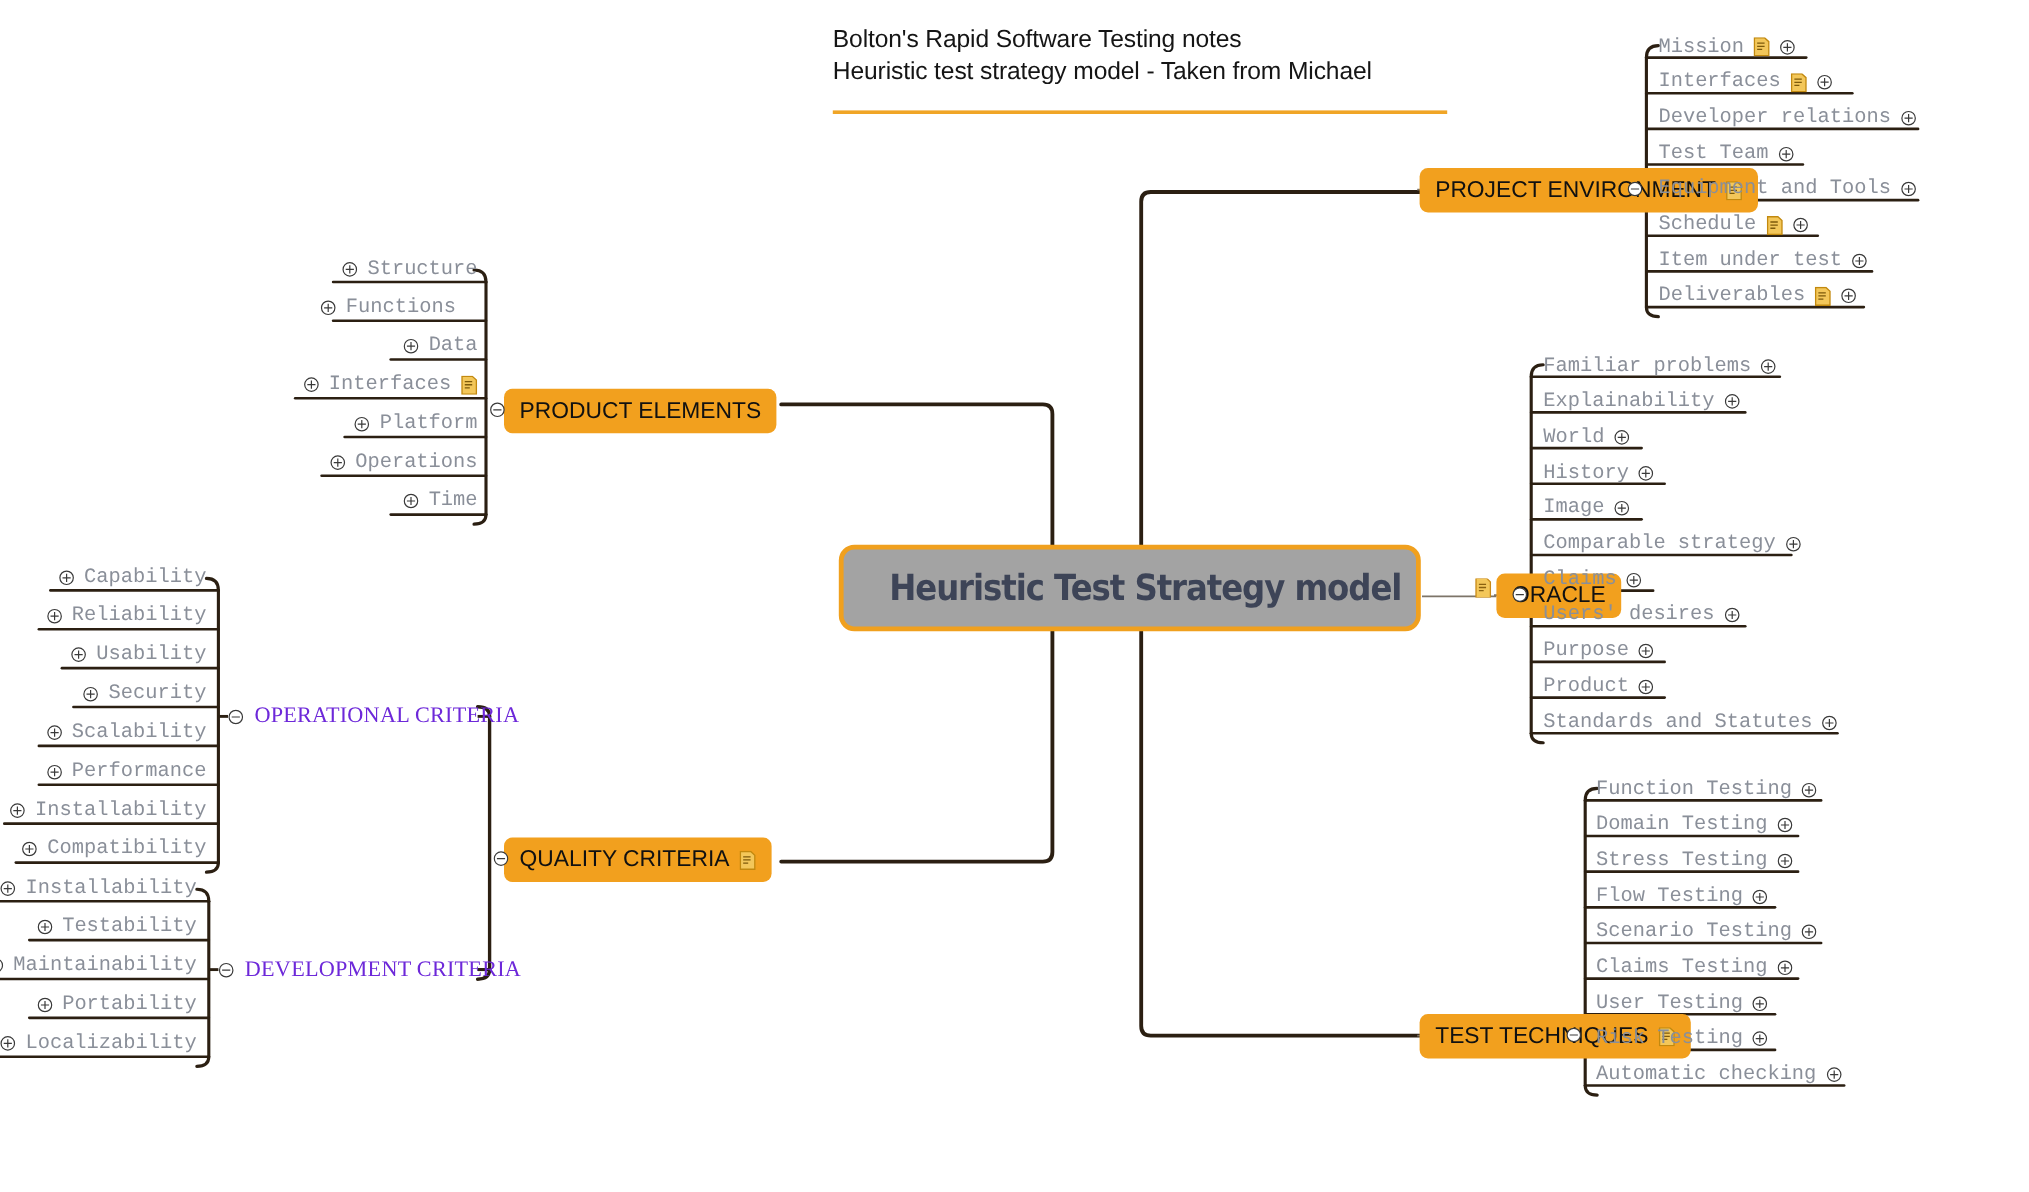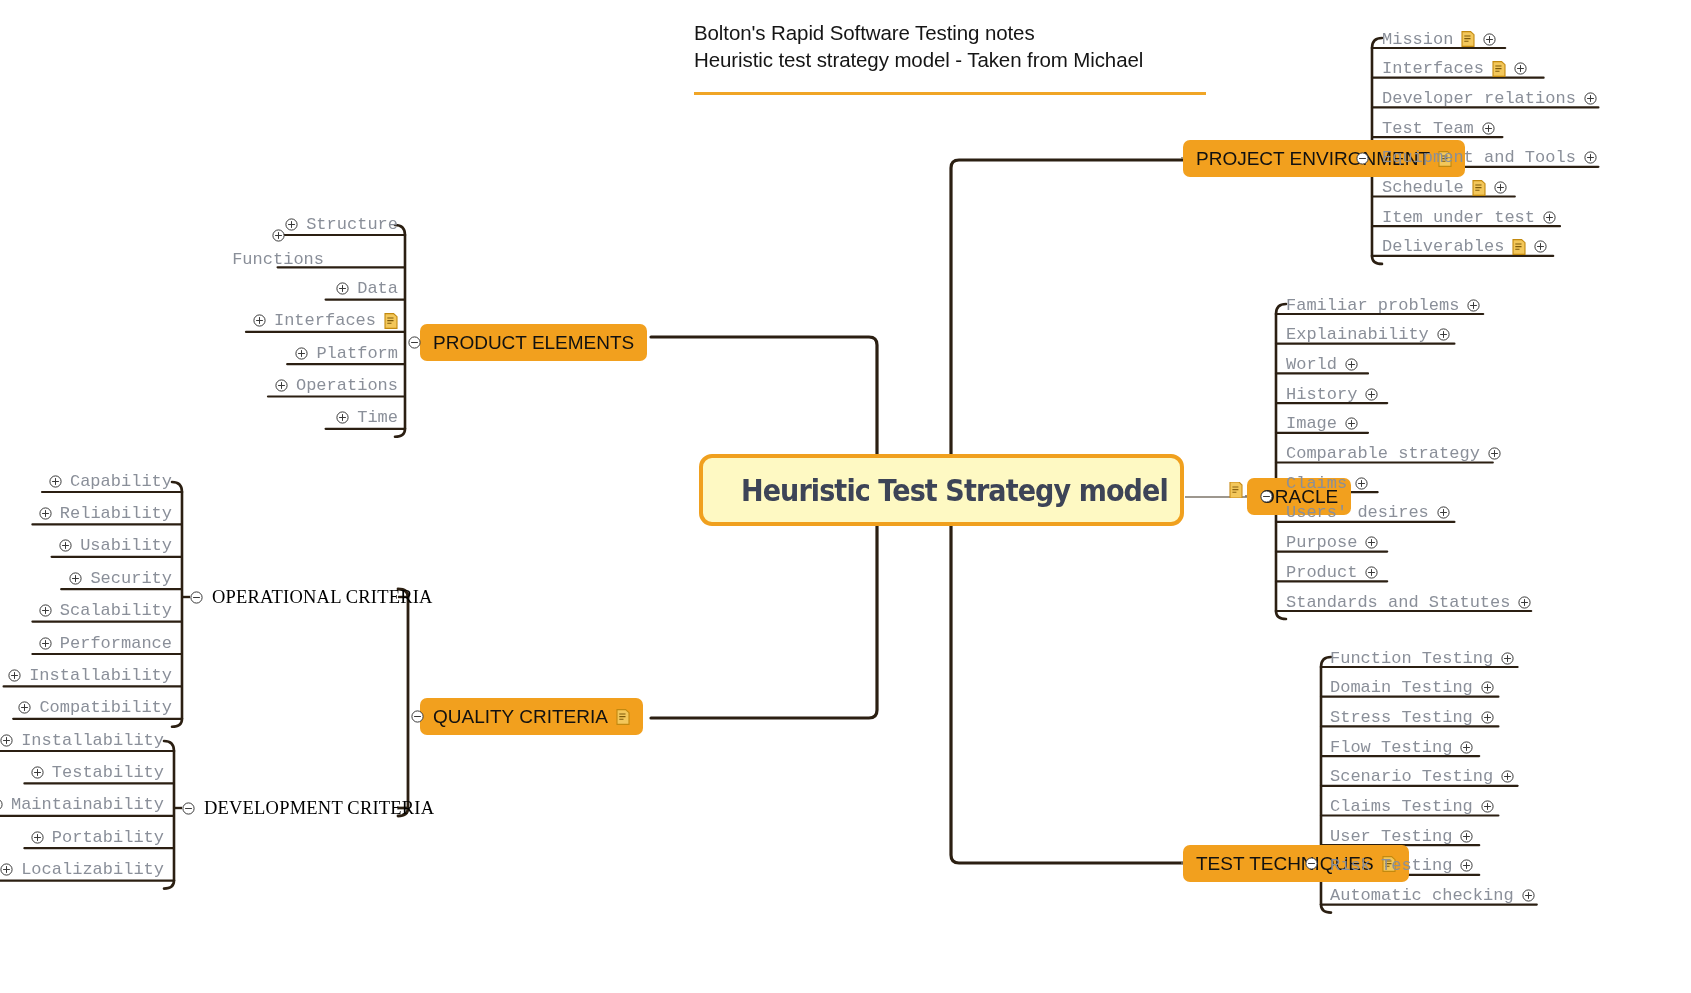--- a/index.html
+++ b/index.html
@@ -24,21 +24,21 @@
   .title-rule{
     position:absolute;left:694px;top:92px;width:512px;height:3px;
     background:#F0A526;
   }
 
   
   .center-node{
     position:absolute;left:699px;top:454px;
     width:485px;height:72px;
     border:4px solid #F0A01E;border-radius:13px;
-    background:#fef9c3;
+    background:#a3a3a3;
     display:flex;align-items:center;
     box-sizing:border-box;
     padding-left:38px;
   }
   .center-node .ctext{
     font-family:"DejaVu Sans",sans-serif;
     font-weight:bold;
     font-size:30px;
     color:#3d4457;
     letter-spacing:-1.0px;
@@ -69,21 +69,21 @@
   .leaf.right{justify-content:flex-start;}
   .leaf.left{justify-content:flex-end;flex-direction:row-reverse;}
   .leaf .ltext{color:#8a8f99;}
 
   
   .sublabel{
     position:absolute;height:26px;
     display:flex;align-items:center;gap:9px;
     white-space:nowrap;
     font-family:"Liberation Serif",serif;
-    font-size:18.5px;color:#000000;
+    font-size:18.5px;color:#6d28d9;
     letter-spacing:.2px;
   }
 
   
   .plus-ic,.minus-ic{
     display:inline-block;width:13px;height:13px;flex:0 0 13px;
     position:relative;
   }
   .plus-ic svg,.minus-ic svg{display:block;}
   .note-ic{display:inline-block;width:14px;height:16px;flex:0 0 14px;}
@@ -515,21 +515,21 @@
           </svg></span></div>
       <div class="leaf left" style="top: 211px; right: 1293px; flex-direction: row; left: auto;">
         <span class="plus-ic">
           <svg viewBox="0 0 13 13">
             <circle cx="6.5" cy="6.5" r="5.6" fill="#fff" stroke="#3a3a3a" stroke-width="1"></circle>
             <path d="M6.5 3.1v6.8M3.1 6.5h6.8" stroke="#3a3a3a" stroke-width="1"></path>
           </svg>
         </span>
         <span class="ltext">Structure</span>
       </div>
-      <div class="leaf left" style="top: 243.3px; right: 1367px; flex-direction: column; left: auto; text-align: right;">
+      <div class="leaf left" style="top: 243.3px; right: 1311px; flex-direction: row; left: auto; text-align: right;">
         <span class="plus-ic">
           <svg viewBox="0 0 13 13">
             <circle cx="6.5" cy="6.5" r="5.6" fill="#fff" stroke="#3a3a3a" stroke-width="1"></circle>
             <path d="M6.5 3.1v6.8M3.1 6.5h6.8" stroke="#3a3a3a" stroke-width="1"></path>
           </svg>
         </span>
         <span class="ltext">Functions</span>
       </div>
       <div class="leaf left" style="top: 275.6px; right: 1293px; flex-direction: row; left: auto;">
         <span class="plus-ic">

